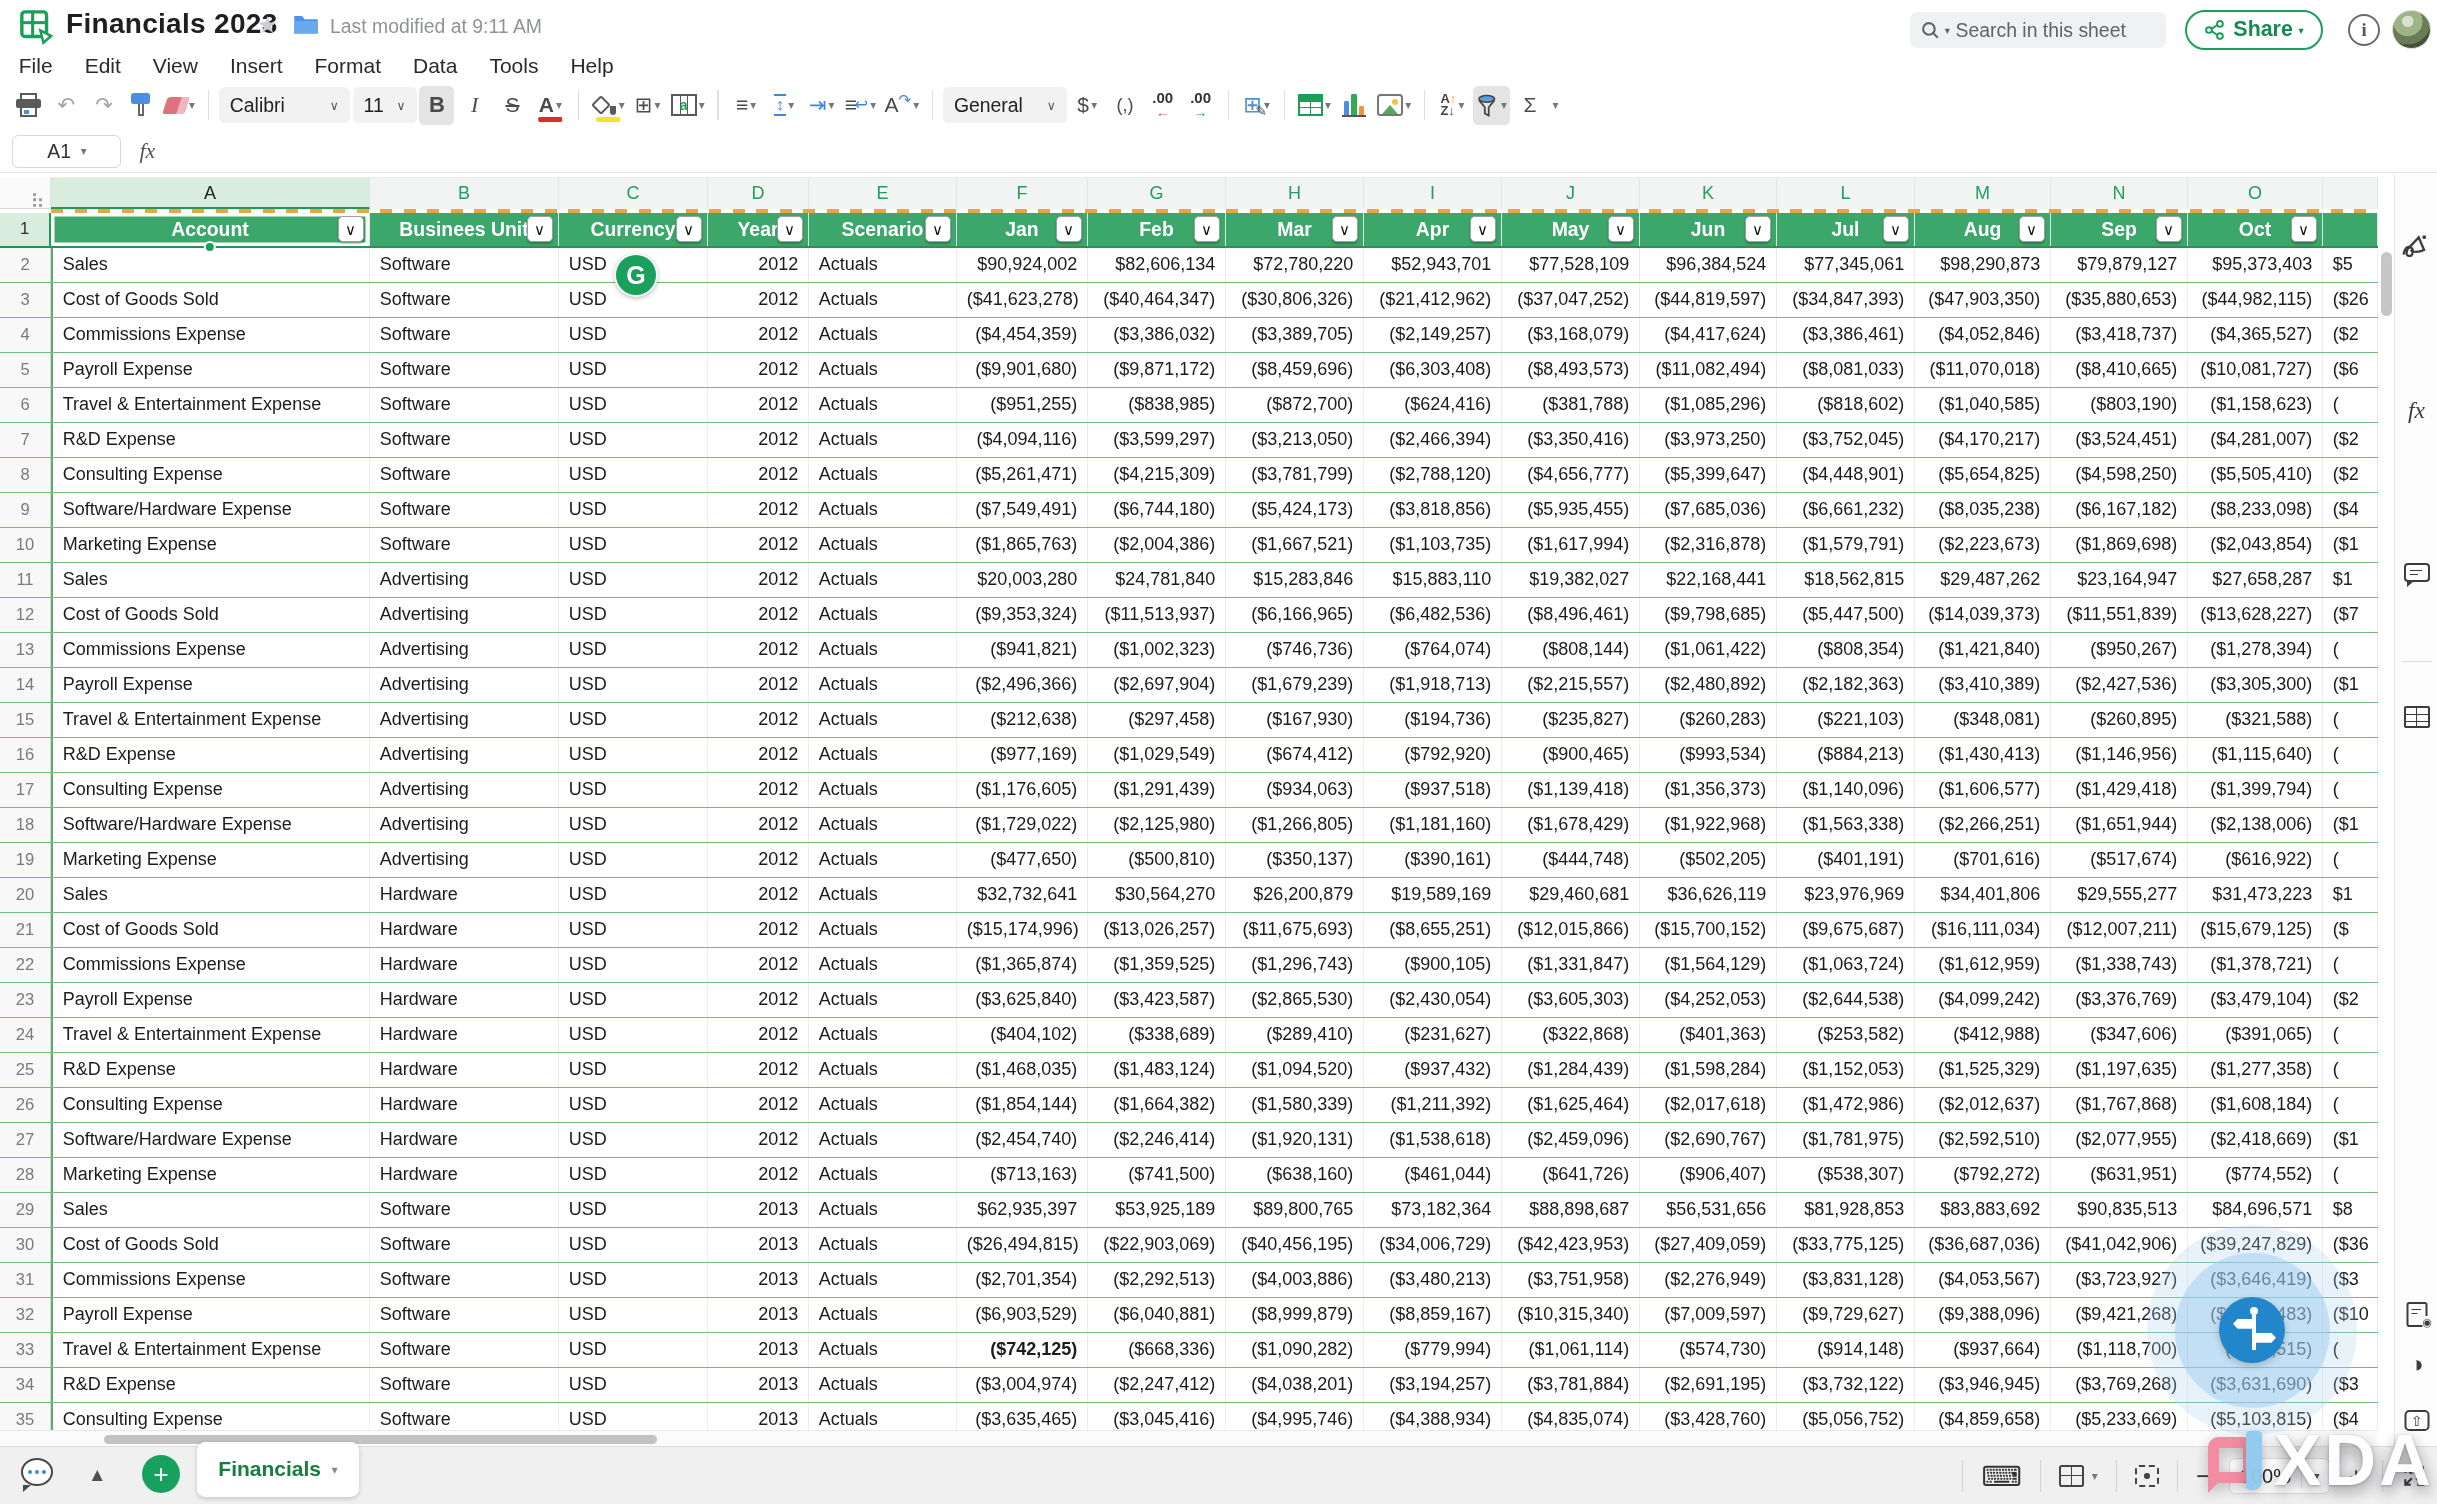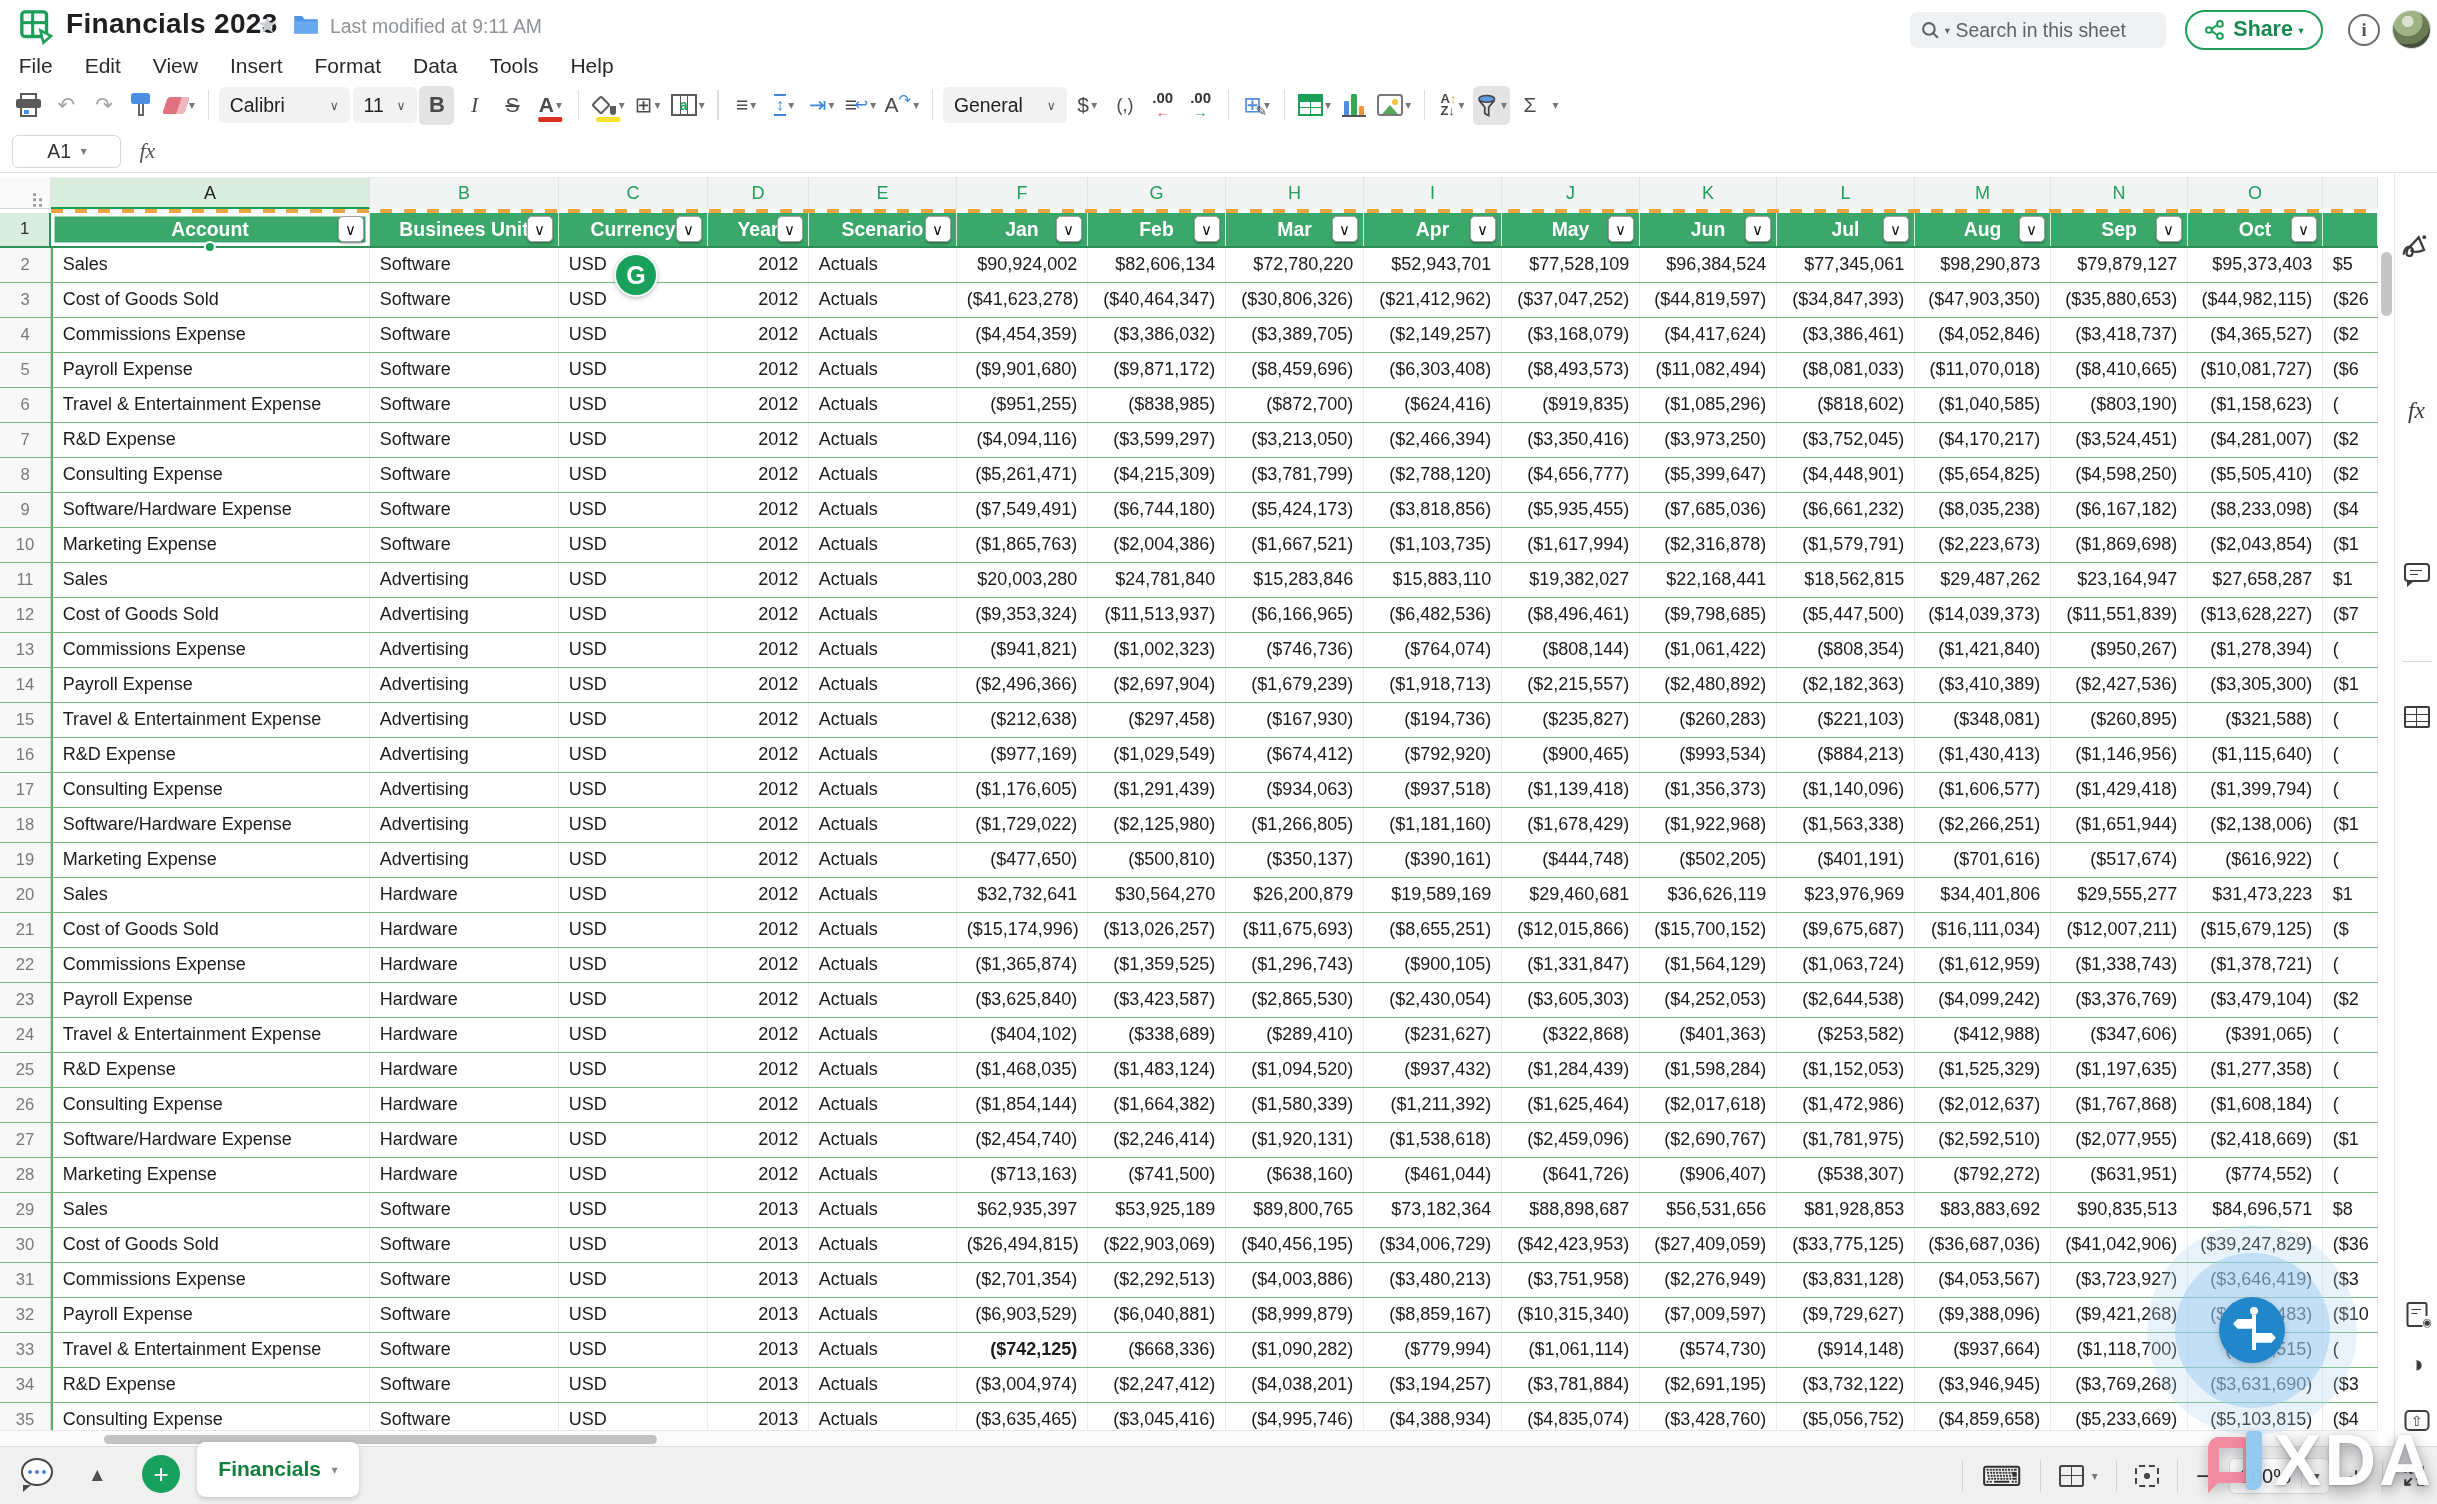--- a/index.html
+++ b/index.html
@@ -525,21 +525,21 @@
           <div class="gut">6</div>
           <div class="cell left col-a" style="width: 319px;">Travel &amp; Entertainment Expense</div>
           <div class="cell left" style="width: 189px;">Software</div>
           <div class="cell left" style="width: 149px;">USD</div>
           <div class="cell right" style="width: 101px;">2012</div>
           <div class="cell left" style="width: 148px;">Actuals</div>
           <div class="cell right" style="width: 131px;">($951,255)</div>
           <div class="cell right" style="width: 138px;">($838,985)</div>
           <div class="cell right" style="width: 138px;">($872,700)</div>
           <div class="cell right" style="width: 138px;">($624,416)</div>
-          <div class="cell right" style="width: 138px;">($919,835)</div>
+          <div class="cell right" style="width: 138px;">($381,788)</div>
           <div class="cell right" style="width: 137px;">($1,085,296)</div>
           <div class="cell right" style="width: 138px;">($818,602)</div>
           <div class="cell right" style="width: 136px;">($1,040,585)</div>
           <div class="cell right" style="width: 137px;">($803,190)</div>
           <div class="cell right" style="width: 135px;">($1,158,623)</div>
           <div class="cell left" style="width: 55px;">(</div>
         </div>
         <div class="row">
           <div class="gut">7</div>
           <div class="cell left col-a" style="width: 319px;">R&amp;D Expense</div>

